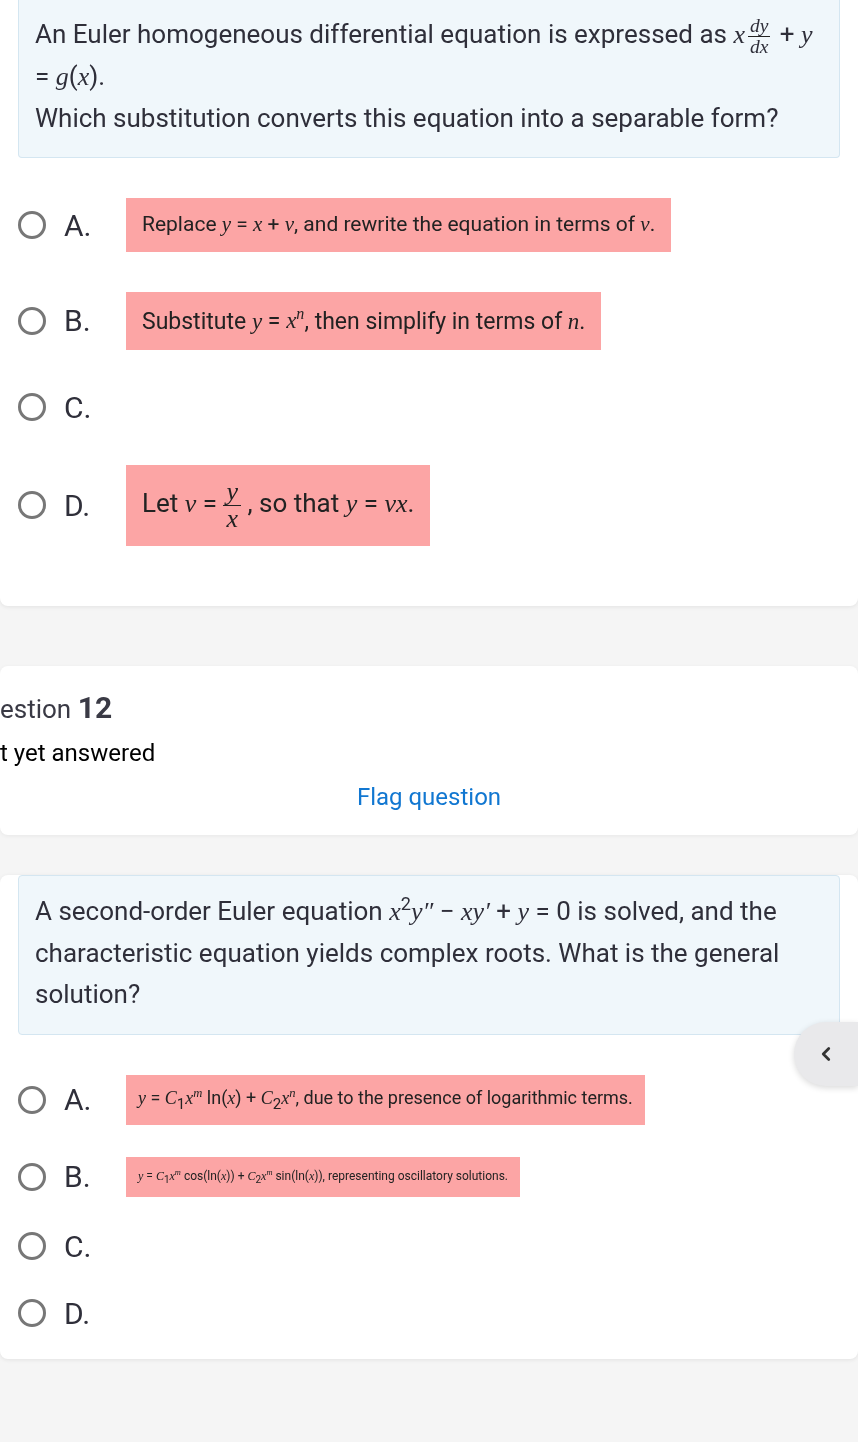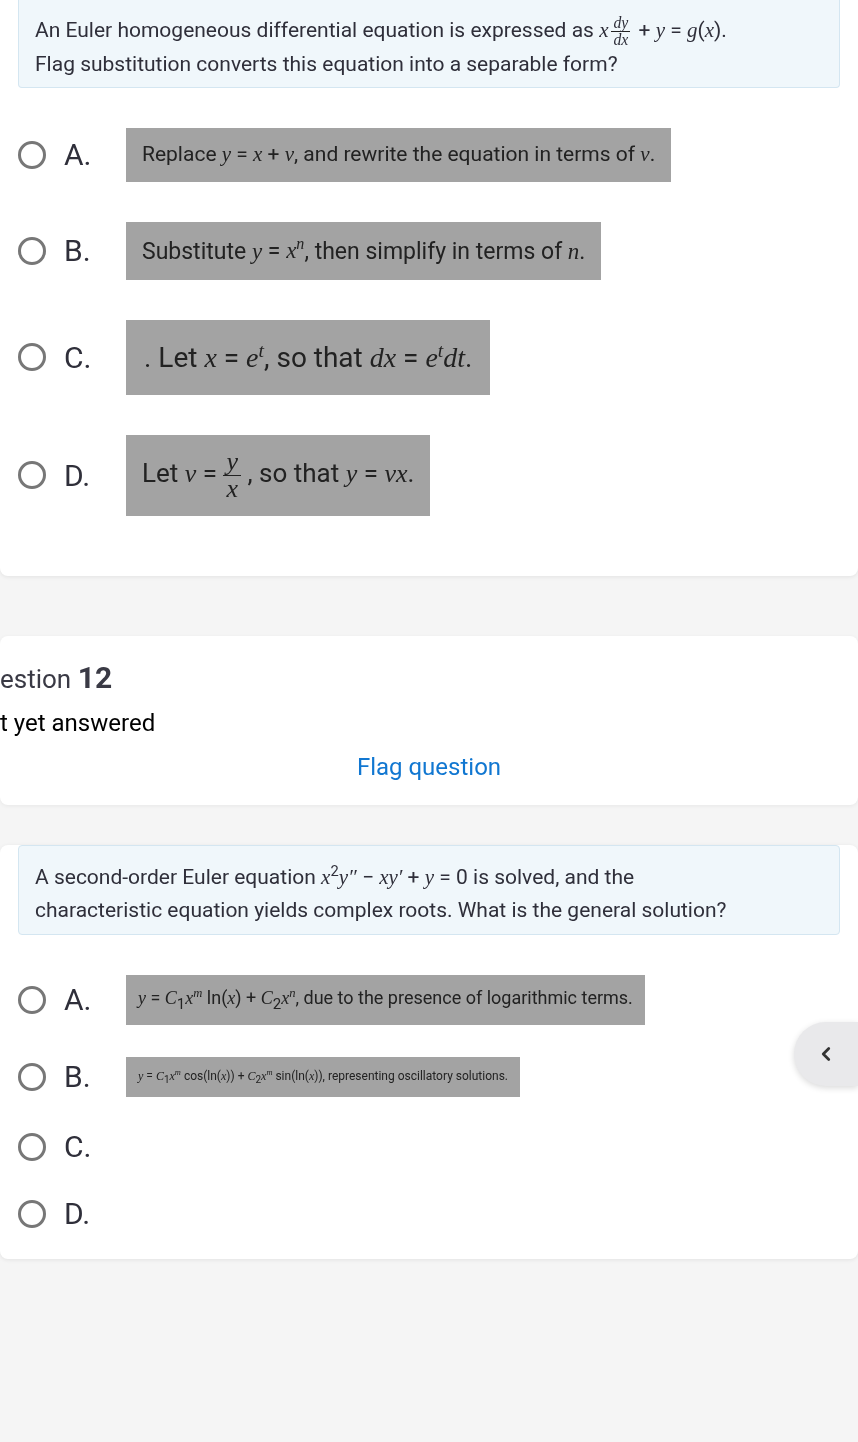--- a/index.html
+++ b/index.html
@@ -20,22 +20,22 @@
   }
   .question-card.second {
     border-radius: 8px;
     padding-bottom: 10px;
   }
   .qtext {
     background: #f0f7fb;
     border: 1px solid #d4e6f1;
     border-radius: 4px;
     margin: 0 18px 40px 18px;
-    padding: 14px 16px 6px 16px;
-    font-size: 21px;
+    padding: 14px 16px 18px 16px;
+    font-size: 26px;
     color: #2f2f3a;
     line-height: 1.6;
   }
   .qtext.second { margin-top: 40px; }
   .answers { padding: 0 18px; }
   .answer-row {
     display: flex;
     align-items: center;
     gap: 18px;
     margin-bottom: 40px;
@@ -46,21 +46,21 @@
     border-radius: 50%;
     flex-shrink: 0;
   }
   .opt-letter {
     font-size: 30px;
     color: #2f2f3a;
     width: 44px;
     flex-shrink: 0;
   }
   .opt-content {
-    background: #a3a3a3;
+    background: #fca5a5;
     padding: 12px 16px;
     font-size: 21px;
     color: #222;
     line-height: 1.4;
     flex: 0 1 auto;
   }
   .opt-content.big { font-size: 28px; padding: 16px 18px; line-height: 1.5; }
   .opt-content.med { font-size: 26px; padding: 14px 16px; }
   .opt-content.sm { font-size: 18px; padding: 10px 12px; }
   .header-block {
@@ -89,38 +89,37 @@
   .back-fab svg { width: 22px; height: 22px; }
   .math-i { font-style: italic; font-family: 'Times New Roman', serif; }
   sup { font-size: 0.7em; }
 </style>
 </head>
 <body>
 
 <div class="question-card">
   <div class="qtext" style="margin-top:0;border-top:0;border-radius:0 0 4px 4px">
     <span>An Euler homogeneous differential equation is expressed as <span class="math-i">x</span><span style="display:inline-block;vertical-align:middle;text-align:center;font-size:0.75em;line-height:1;margin:0 3px"><span class="math-i" style="display:block;border-bottom:1px solid #222;padding:0 2px">dy</span><span class="math-i" style="display:block">dx</span></span> + <span class="math-i">y</span> = <span class="math-i">g</span>(<span class="math-i">x</span>).</span><br>
-    <span>Flag substitution converts this equation into a separable form?</span>
+    <span>Which substitution converts this equation into a separable form?</span>
   </div>
 
   <div class="answers">
     <div class="answer-row">
       <div class="radio"></div>
       <div class="opt-letter">A.</div>
       <div class="opt-content">Replace <span class="math-i">y</span> = <span class="math-i">x</span> + <span class="math-i">v</span>, and rewrite the equation in terms of <span class="math-i">v</span>.</div>
     </div>
     <div class="answer-row">
       <div class="radio"></div>
       <div class="opt-letter">B.</div>
       <div class="opt-content" style="font-size:23px">Substitute <span class="math-i">y</span> = <span class="math-i">x<sup>n</sup></span>, then simplify in terms of <span class="math-i">n</span>.</div>
     </div>
     <div class="answer-row">
       <div class="radio"></div>
       <div class="opt-letter">C.</div>
-      <div class="opt-content big">. Let <span class="math-i">x</span> = <span class="math-i">e<sup>t</sup></span>, so that <span class="math-i">dx</span> = <span class="math-i">e<sup>t</sup>dt</span>.</div>
     </div>
     <div class="answer-row" style="margin-bottom:10px">
       <div class="radio"></div>
       <div class="opt-letter">D.</div>
       <div class="opt-content med">Let <span class="math-i">v</span> = <span style="display:inline-block;text-align:center;vertical-align:middle;line-height:1"><span class="math-i" style="border-bottom:1.5px solid #222;display:block;padding:0 3px">y</span><span class="math-i" style="display:block">x</span></span> , so that <span class="math-i">y</span> = <span class="math-i">vx</span>.</div>
     </div>
   </div>
 </div>
 
 <div class="header-block">

